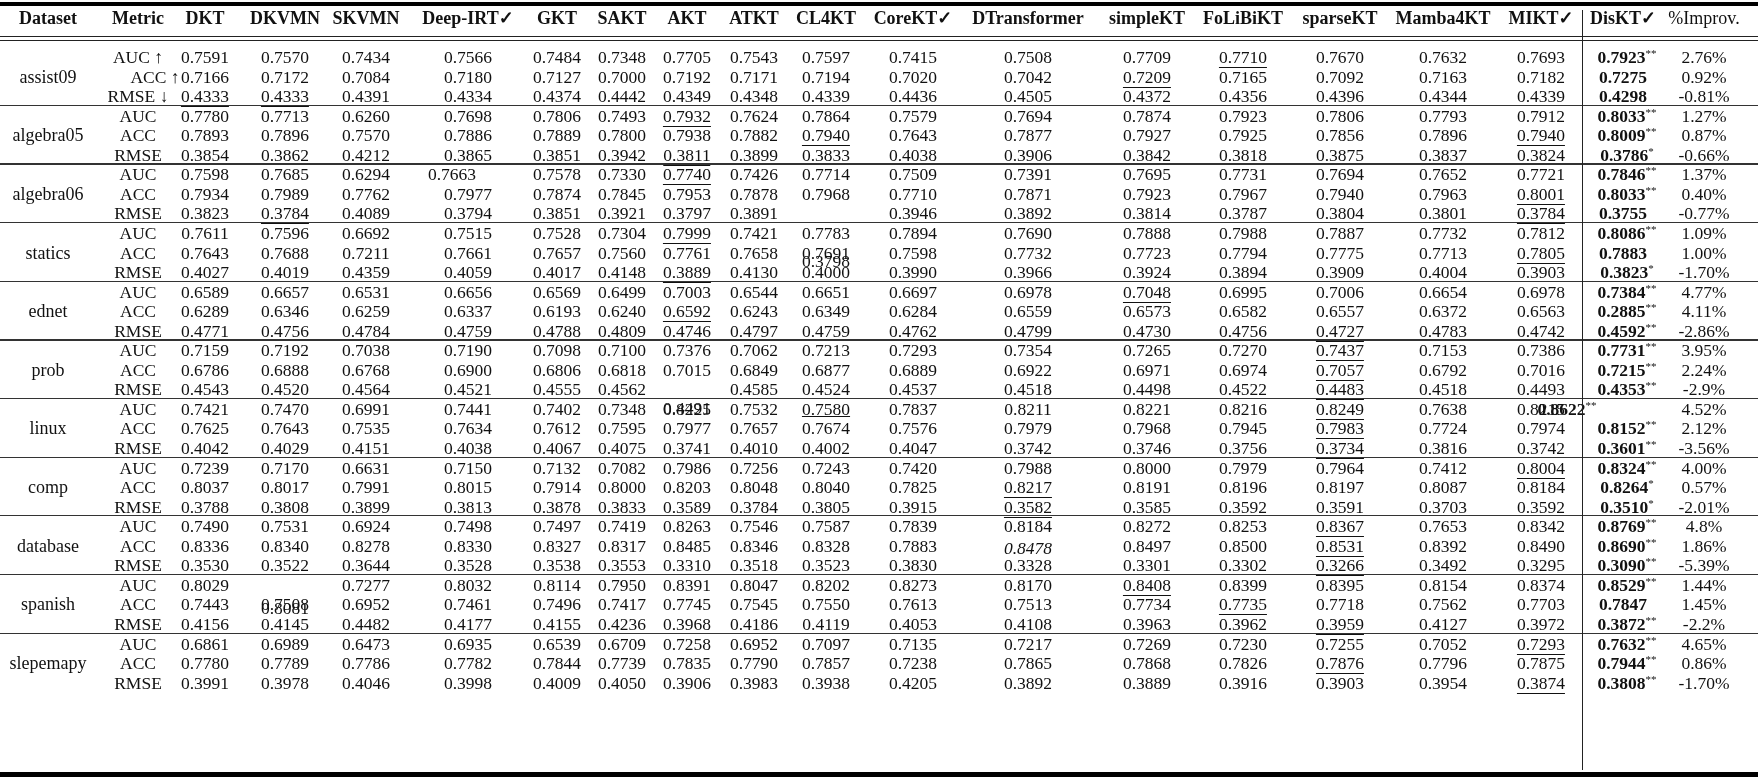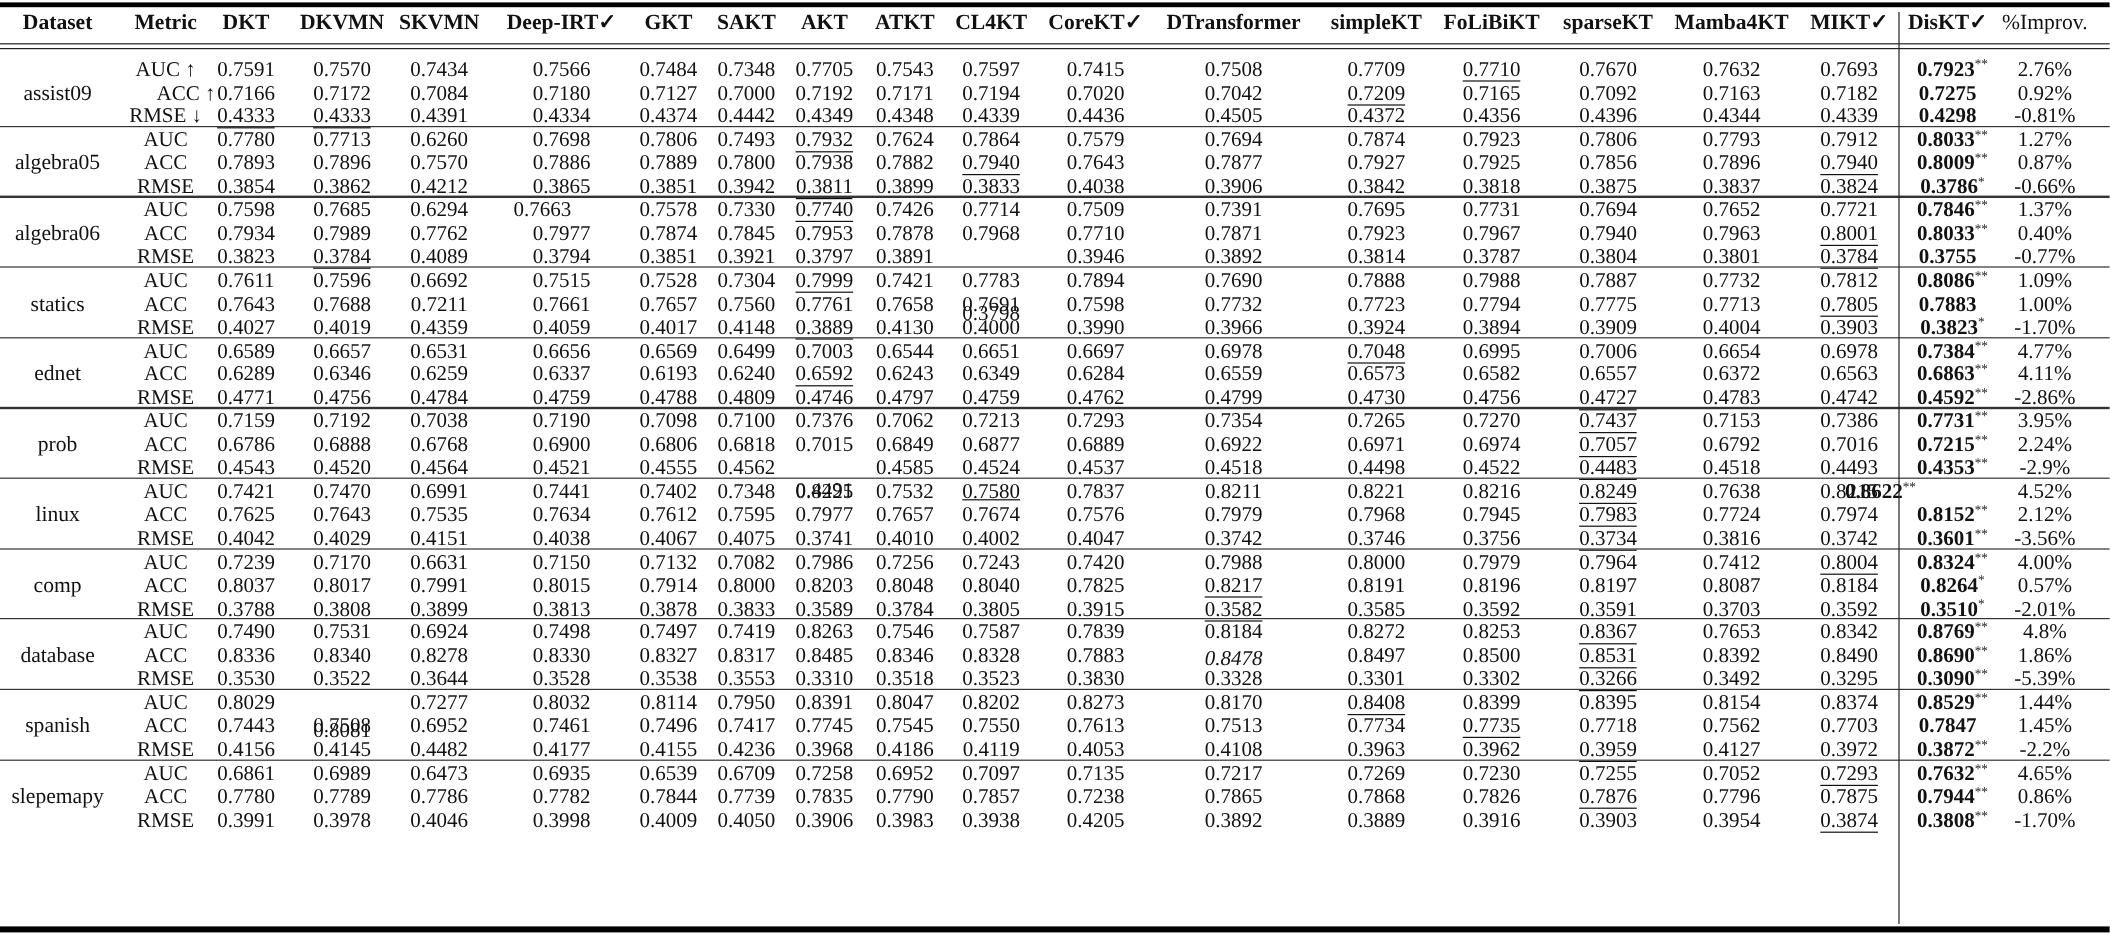--- a/index.html
+++ b/index.html
@@ -313,21 +313,21 @@
       <div class="cell" style="left: 687px; top: 301.15px;"><span class="u">0.6592</span></div>
       <div class="cell" style="left: 754px; top: 301.15px;"><span>0.6243</span></div>
       <div class="cell" style="left: 826px; top: 301.15px;"><span>0.6349</span></div>
       <div class="cell" style="left: 913px; top: 301.15px;"><span>0.6284</span></div>
       <div class="cell" style="left: 1028px; top: 301.15px;"><span>0.6559</span></div>
       <div class="cell" style="left: 1147px; top: 301.15px;"><span>0.6573</span></div>
       <div class="cell" style="left: 1243px; top: 301.15px;"><span>0.6582</span></div>
       <div class="cell" style="left: 1340px; top: 301.15px;"><span>0.6557</span></div>
       <div class="cell" style="left: 1443px; top: 301.15px;"><span>0.6372</span></div>
       <div class="cell" style="left: 1541px; top: 301.15px;"><span>0.6563</span></div>
-      <div class="cell b" style="left: 1627px; top: 301.15px;"><span>0.6863</span><sup>**</sup></div>
+      <div class="cell b" style="left: 1627px; top: 301.15px;"><span>0.2885</span><sup>**</sup></div>
       <div class="cell" style="left: 1704px; top: 301.15px;">4.11%</div>
       <div class="cell" style="left: 138px; top: 320.7px;">RMSE</div>
       <div class="cell" style="left: 205px; top: 320.7px;"><span>0.4771</span></div>
       <div class="cell" style="left: 285px; top: 320.7px;"><span>0.4756</span></div>
       <div class="cell" style="left: 366px; top: 320.7px;"><span>0.4784</span></div>
       <div class="cell" style="left: 468px; top: 320.7px;"><span>0.4759</span></div>
       <div class="cell" style="left: 557px; top: 320.7px;"><span>0.4788</span></div>
       <div class="cell" style="left: 622px; top: 320.7px;"><span>0.4809</span></div>
       <div class="cell" style="left: 687px; top: 320.7px;"><span>0.4746</span></div>
       <div class="cell" style="left: 754px; top: 320.7px;"><span>0.4797</span></div>

